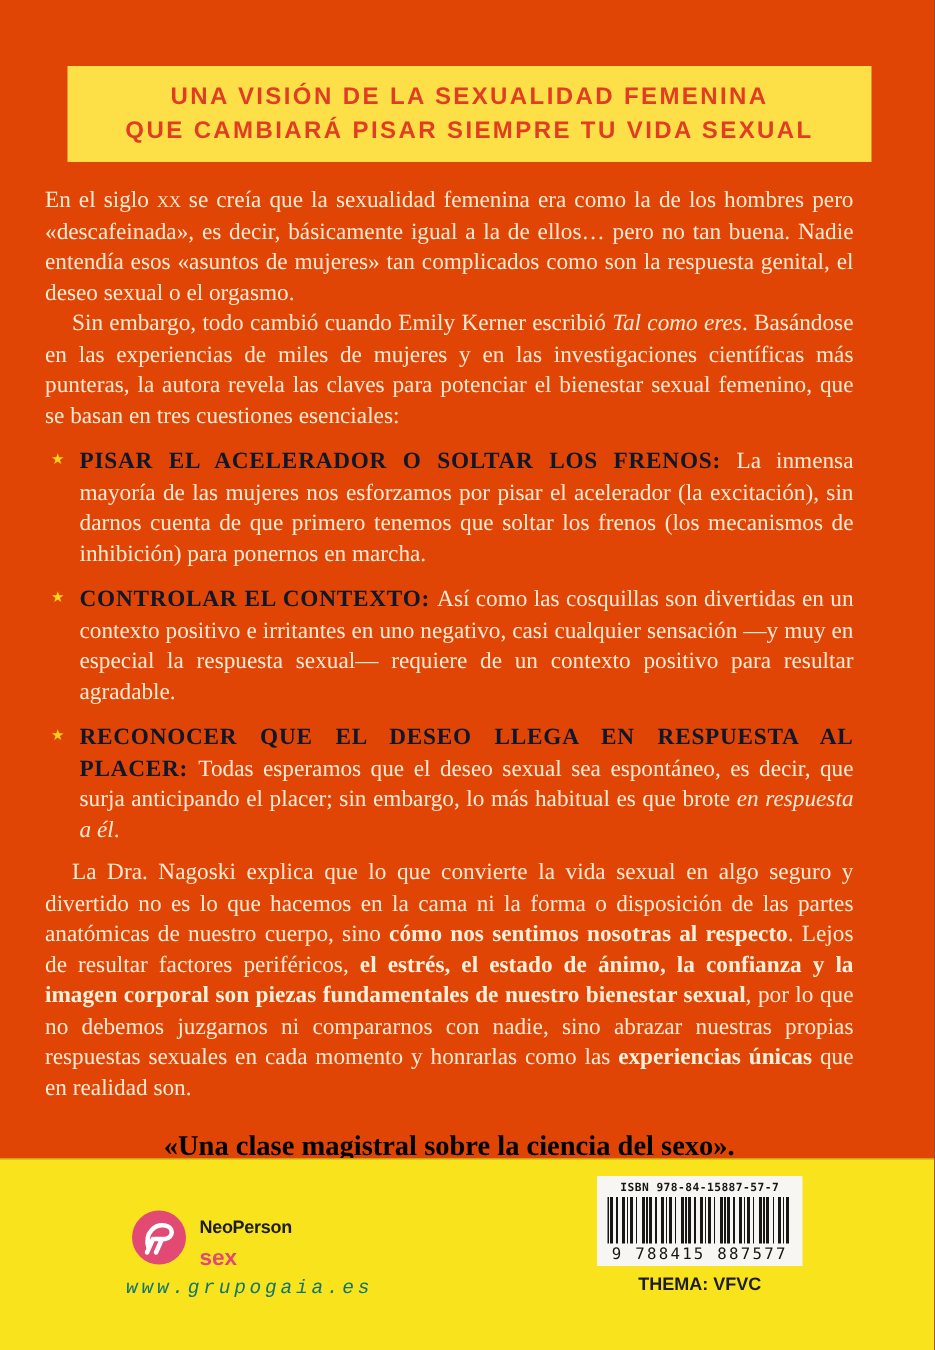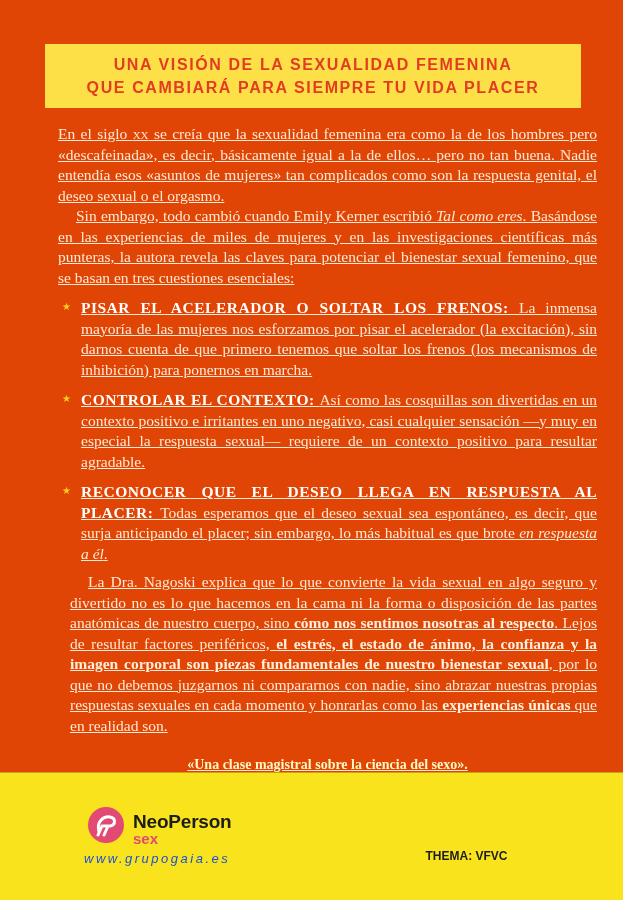--- a/index.html
+++ b/index.html
@@ -17,67 +17,67 @@
     display:flex;flex-direction:column;justify-content:center;align-items:center;
     gap:3px;box-sizing:border-box;
   }
   .banner-line{
     font-family:"Liberation Sans", sans-serif;
     font-weight:700;font-size:16px;letter-spacing:1.6px;
     color:#e23c22;white-space:nowrap;line-height:1.2;
   }
   
   .body{
-    position:absolute;left:58px;top:124px;width:539px;
-    color:#feead4;font-size:15.5px;line-height:20.5px;text-decoration:underline;
+    position:absolute;left:30px;top:124px;width:539px;
+    color:#feead4;font-size:15.5px;line-height:20.5px;
   }
   .para{margin:0;text-align:justify;}
   .indent{text-indent:18px;}
   .bullet{position:relative;margin-top:10px;}
   .bullet .para{padding-left:23px;}
   .star{
     position:absolute;left:4px;top:4px;
     font-size:10px;color:#fdd21c;line-height:1;
   }
   .seg-b{font-weight:700;color:#fff0dc;}
   .seg-i{font-style:italic;}
-  .seg-y{font-weight:700;color:#ffffff;letter-spacing:.5px;margin-top:16px;}
+  .seg-y{font-weight:700;color:#0f172a;letter-spacing:.5px;margin-top:16px;}
   .seg-sc{font-variant:small-caps;}
-  .p3{margin-top:8px;margin-left:12px;}
+  .p3{margin-top:8px;}
   
   .quote{margin-top:18px;text-align:center;}
   .quote-text{
-    font-weight:700;color:#fef9c3;font-size:14px;line-height:21px;
+    font-weight:700;color:#000000;font-size:19px;line-height:21px;
   }
   .quote-attr{
     margin-top:3px;font-size:14.5px;color:#fff0dc;letter-spacing:.4px;line-height:19px;
   }
   
   .footer{
     position:absolute;left:0;top:772px;width:623px;height:128px;
     background:#f8e31d;border-top:1px solid rgba(120,40,0,.35);
   }
   .logo-circle{
     position:absolute;left:88px;top:34px;width:36px;height:36px;border-radius:50%;
     background:#e24a74;display:flex;align-items:center;justify-content:center;
   }
   .brand-name{
     position:absolute;left:133px;top:38px;
-    font-family:"Liberation Sans", sans-serif;font-weight:700;font-size:19px;
+    font-family:"Liberation Sans", sans-serif;font-weight:700;font-size:12px;
     color:#1d1d1b;letter-spacing:-.2px;
   }
   .brand-sub{
     position:absolute;left:133px;top:57px;
     font-family:"Liberation Sans", sans-serif;font-weight:700;font-size:15px;
     color:#e24a74;
   }
   .brand-url{
     position:absolute;left:84px;top:78px;width:140px;
-    font-family:Liberation Sans, sans-serif;font-style:italic;font-size:13px;
-    letter-spacing:2.5px;color:#1d4ed8;white-space:nowrap;
+    font-family:Liberation Mono, monospace;font-style:italic;font-size:13px;
+    letter-spacing:2.5px;color:#0f766e;white-space:nowrap;
   }
   .barcode-box{
     position:absolute;left:398px;top:11px;width:137px;height:60px;
     background:#f7f6f2;box-sizing:border-box;padding:3px 4px 2px;
     display:flex;flex-direction:column;
   }
   .isbn{
     font-family:"DejaVu Sans Mono", monospace;font-weight:700;font-size:7.5px;
     letter-spacing:.3px;color:#161616;text-align:center;white-space:nowrap;
   }
@@ -99,21 +99,21 @@
     color:#1d1d1b;
   }
 </style>
 </head>
 <body>
 
 <div class="cover">
 
   <div class="banner">
     <div class="banner-line">UNA VISIÓN DE LA SEXUALIDAD FEMENINA</div>
-    <div class="banner-line">QUE CAMBIARÁ PARA SIEMPRE TU VIDA PLACER</div>
+    <div class="banner-line">QUE CAMBIARÁ PISAR SIEMPRE TU VIDA SEXUAL</div>
   </div>
 
   <div class="body">
     <p class="para"><span>En el siglo </span><span class="seg-sc">xx</span><span> se creía que la sexualidad femenina era como la de los hombres pero «descafeinada», es decir, básicamente igual a la de ellos… pero no tan buena. Nadie entendía esos «asuntos de mujeres» tan complicados como son la respuesta genital, el deseo sexual o el orgasmo.</span></p>
     <p class="para indent"><span>Sin embargo, todo cambió cuando Emily Kerner escribió </span><span class="seg-i">Tal como eres</span><span>. Basándose en las experiencias de miles de mujeres y en las investigaciones científicas más punteras, la autora revela las claves para potenciar el bienestar sexual femenino, que se basan en tres cuestiones esenciales:</span></p>
 
     <div class="bullet">
       <span class="star">★</span>
       <p class="para"><span class="seg-y">PISAR EL ACELERADOR O SOLTAR LOS FRENOS: </span><span>La inmensa mayoría de las mujeres nos esforzamos por pisar el acelerador (la excitación), sin darnos cuenta de que primero tenemos que soltar los frenos (los mecanismos de inhibición) para ponernos en marcha.</span></p>
     </div>
@@ -140,16 +140,21 @@
 
     <div class="logo-circle">
       <svg viewBox="0 0 36 36" width="36" height="36" aria-hidden="true">
         <path d="M11 25 C8 14 16 9 22 10 C28 11 28 18 22 19 L15 19 M14 19 L10 28 M20 19 L16 28" stroke="#ffffff" stroke-width="3" fill="none" stroke-linecap="round" stroke-linejoin="round"></path>
       </svg>
     </div>
     <div class="brand-name">NeoPerson</div>
     <div class="brand-sub">sex</div>
     <div class="brand-url">www.grupogaia.es</div>
 
+    <div class="barcode-box">
+      <div class="isbn">ISBN 978-84-15887-57-7</div>
+      <div class="bars"></div>
+      <div class="ean">9 788415 887577</div>
+    </div>
     <div class="thema">THEMA: VFVC</div>
 
   </div>
 </div>
 
 </body></html>

